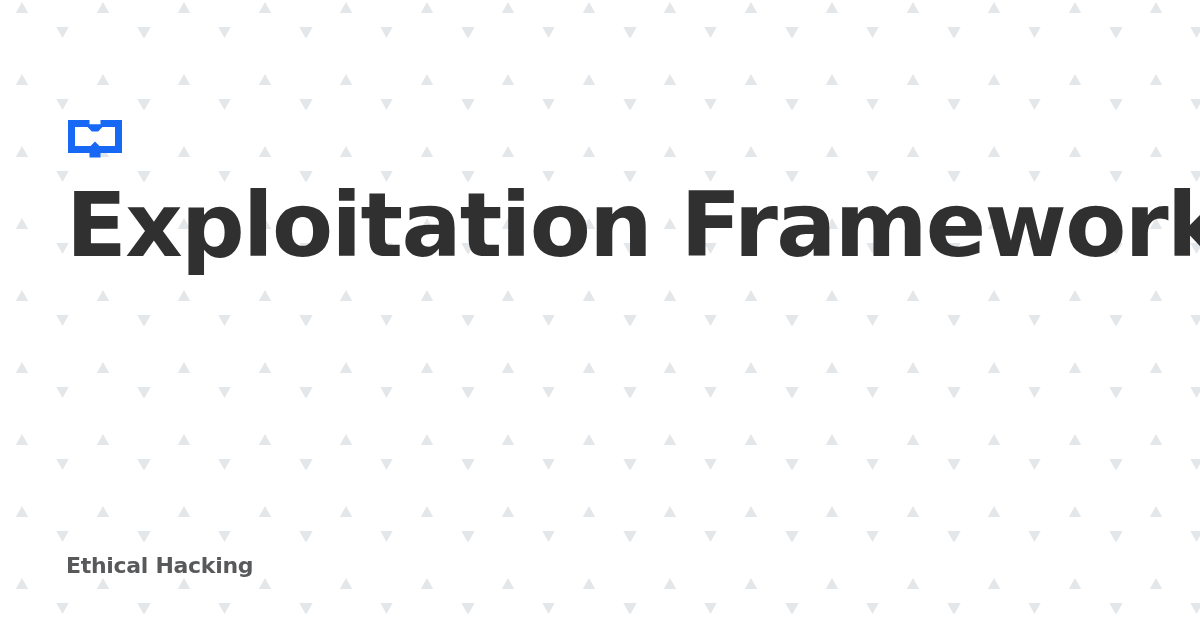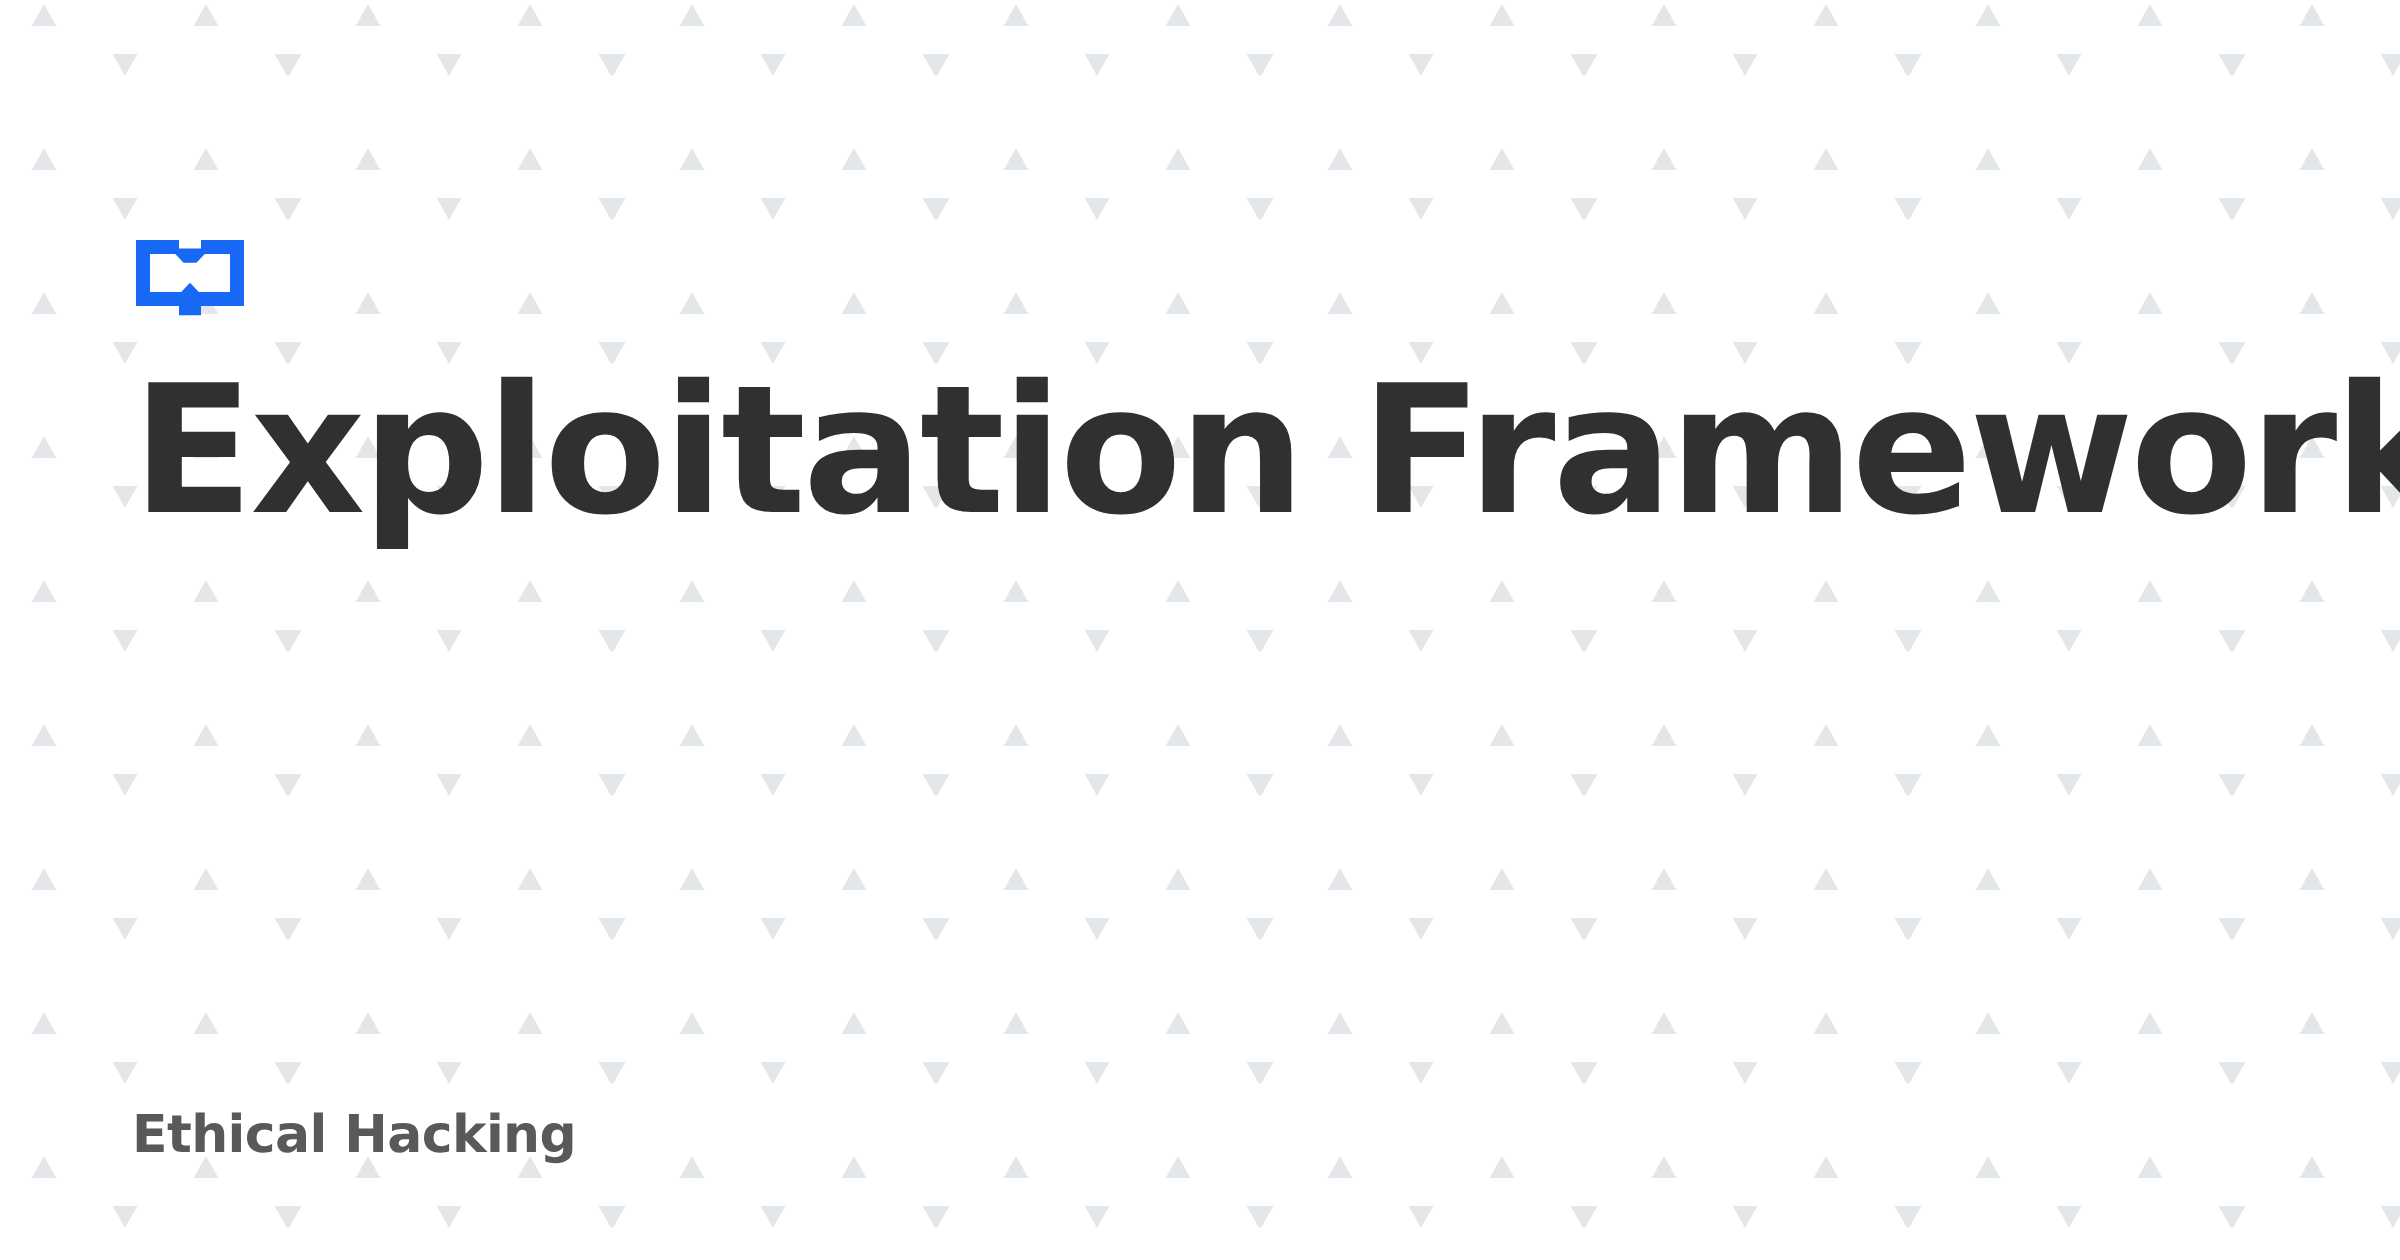--- a/index.html
+++ b/index.html
@@ -71,21 +71,21 @@
     white-space: nowrap;
   }
 
   
   #subtitle {
     position: absolute;
     left: 0;
     top: 553px;
     margin: 0;
     font-family: "DejaVu Sans", sans-serif;
-    font-size: 26px;
+    font-size: 22px;
     line-height: 1.2;
     font-weight: 700;
     letter-spacing: -0.3px;
     color: #58595b;
     white-space: nowrap;
   }
 </style>
 </head>
 <body>
 

